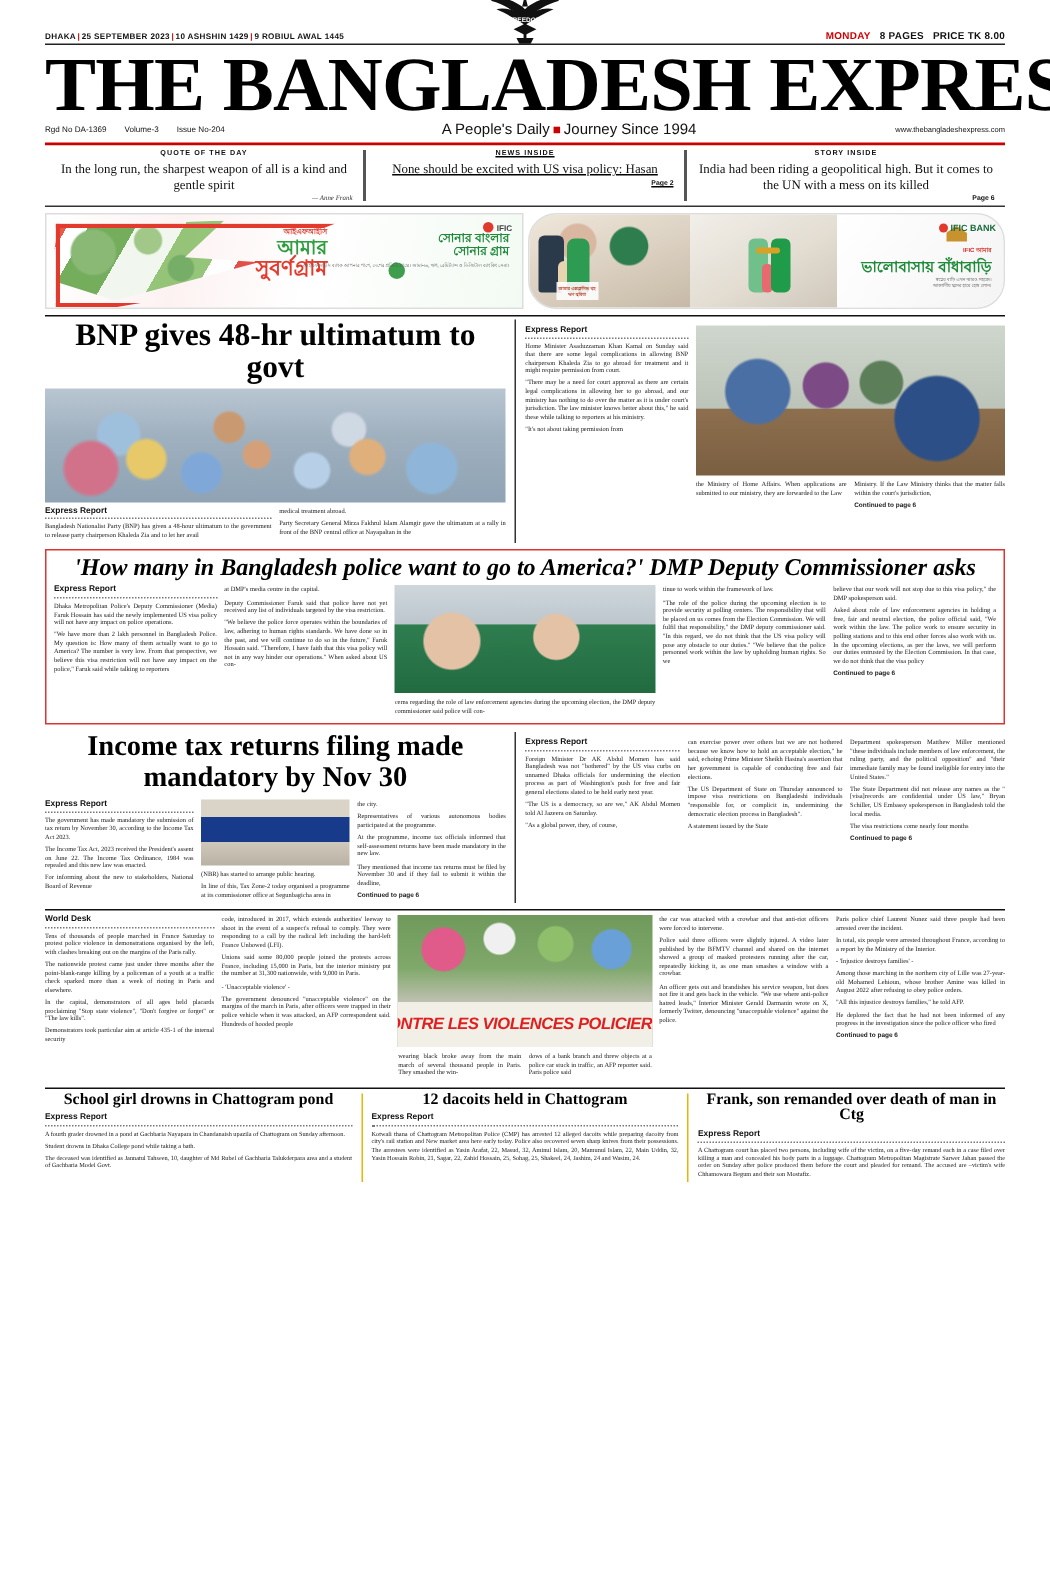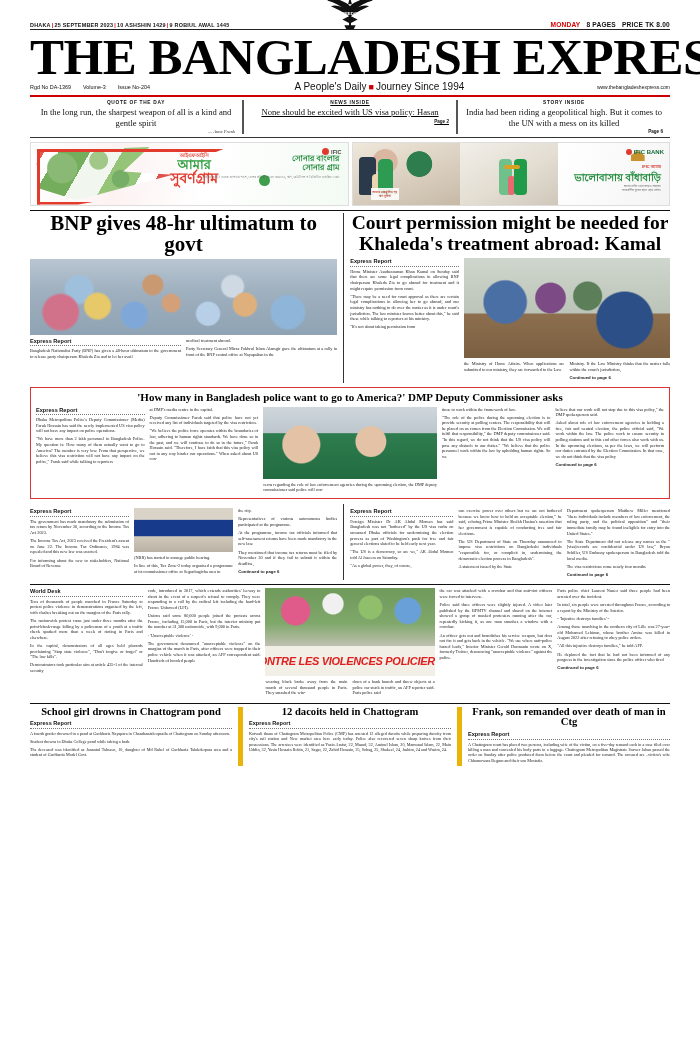--- a/index.html
+++ b/index.html
@@ -34,29 +34,29 @@
   .qcell.d2{border-right:2px double #555;text-decoration:underline;}
   .qlabel{font-family:"Liberation Sans",sans-serif;font-size:4.8px;font-weight:bold;letter-spacing:.7px;text-transform:uppercase;color:#111;margin-bottom:2px;}
   .qtext{font-family:"Liberation Serif",serif;font-size:8.6px;line-height:10.5px;color:#111;}
   .qattr{font-family:"Liberation Serif",serif;font-size:4.6px;font-style:italic;text-align:right;color:#333;margin-top:1px;}
   .qpage{font-family:"Liberation Sans",sans-serif;font-size:4.6px;font-weight:bold;text-align:right;color:#111;margin-top:1px;}
 
   
   .adrow{display:flex;gap:3px;margin-top:4px;height:64px;}
   .ad{flex:1;position:relative;overflow:hidden;border:0.5px solid #ddd;}
   .ad1{background:linear-gradient(100deg,#ffffff 0%,#fdf2f2 28%,#ffffff 55%,#f3faf3 100%);}
-  .ad2{background:linear-gradient(90deg,#f0ece4 0%,#e9e3d8 40%,#ffffff 75%,#ffffff 100%);}
+  .ad2{background:linear-gradient(90deg,#f0ece4 0%,#e9e3d8 40%,#ffffff 75%,#ffffff 100%);border-radius:19px;}
   .ad-swoosh{position:absolute;left:2px;top:4px;width:46%;height:86%;background:
      radial-gradient(circle at 20% 40%, #7fb36a 0 12%, transparent 13%),
      radial-gradient(circle at 45% 25%, #9ac47f 0 10%, transparent 11%),
      radial-gradient(circle at 60% 60%, #6ba85c 0 9%, transparent 10%),
      linear-gradient(120deg,#e84b3a 0 8%,#ffffff 8% 16%,#69a84f 16% 34%,#f0f7ee 34% 52%,#8cc06e 52% 70%,#ffffff 70% 80%,#e0433a 80% 100%);
      clip-path:polygon(4% 8%, 80% 0%, 62% 46%, 96% 52%, 30% 100%, 0% 74%);opacity:.92;}
   .ad-red-arrow{position:absolute;left:6px;top:6px;width:58%;height:80%;border:3px solid #e23b2e;border-right:none;border-radius:0 0 0 0;clip-path:polygon(0 0,100% 0,62% 50%,100% 56%,22% 100%,0 100%);background:transparent;}
-  .ad-bn{position:absolute;left:44%;top:16%;text-align:center;line-height:1.0;}
+  .ad-bn{position:absolute;left:44%;top:16%;text-align:right;line-height:1.0;}
   .ad-bn .l1{font-size:5px;color:#e23b2e;font-family:"Liberation Sans",sans-serif;font-weight:bold;}
   .ad-bn .l2{font-size:13px;color:#2f9e3f;font-family:"Liberation Sans",sans-serif;font-weight:bold;}
   .ad-bn .l3{font-size:14px;color:#e23b2e;font-family:"Liberation Sans",sans-serif;font-weight:bold;}
   .ad-tree{position:absolute;left:72%;top:52%;width:11px;height:11px;border-radius:50%;background:#3f9e4d;}
   .ad-ific{position:absolute;right:6px;top:5px;font-family:"Liberation Sans",sans-serif;font-size:5.5px;font-weight:bold;color:#444;}
   .ad-ific .mk{display:inline-block;width:7px;height:7px;background:#e03a2f;border-radius:50%;vertical-align:-1px;margin-right:2px;}
   .ad-green{position:absolute;right:8px;top:18%;text-align:right;color:#1f8a3a;font-family:"Liberation Sans",sans-serif;font-size:8px;font-weight:bold;line-height:9px;}
   .ad-body{position:absolute;right:8px;top:52%;text-align:right;color:#555;font-size:3.2px;line-height:4.2px;width:46%;}
   
   .ph{position:absolute;top:0;bottom:0;background-size:cover;}
@@ -123,37 +123,37 @@
   .protest{background:
       radial-gradient(circle at 18% 26%,#e05a8a 0 9%,transparent 10%),
       radial-gradient(circle at 40% 18%,#f0f0f0 0 8%,transparent 9%),
       radial-gradient(circle at 62% 22%,#8fbf6a 0 9%,transparent 10%),
       radial-gradient(circle at 84% 26%,#6aa0d8 0 8%,transparent 9%),
       linear-gradient(180deg,#6f9a5c 0%,#7fa86a 40%,#c9c4bc 70%,#b9b4ac 100%);}
   .banner-red{position:absolute;left:0;right:0;bottom:0;height:34%;background:#f2efe6;color:#e02020;font-family:"Liberation Sans",sans-serif;font-weight:bold;font-size:11px;display:flex;align-items:center;justify-content:center;font-style:italic;letter-spacing:-.3px;overflow:hidden;white-space:nowrap;}
 
   
   .boxed{border:1.2px solid #d33;padding:4px 5px 3px 5px;margin-top:4px;}
-  .hl-dmp{font-size:11px;}
+  .hl-dmp{font-size:16px;font-style:italic;}
   .cols5{display:flex;gap:5px;margin-top:3px;}
   .cols5 > div{flex:1;}
 
   
   .hl-tax{font-size:19px;line-height:1.08;}
   .hl-visa{font-size:18px;line-height:1.08;}
 
   
   .hl-france{font-size:18.5px;}
   .cols4{display:flex;gap:5px;margin-top:3px;}
   .cols4 > div{flex:1;}
 
   
   .bot3{display:flex;gap:6px;margin-top:3px;}
   .bot3 > div{flex:1;}
-  .bot3 .sep{border-left:5px solid #eab308;padding-left:6px;}
+  .bot3 .sep{border-left:1px solid #eab308;padding-left:6px;}
   .hl-small{font-size:10.6px;}
   .tinytxt{font-size:4.2px;line-height:5.4px;text-align:justify;}
 </style>
 </head>
 <body>
 
 <div class="page">
 
   <div class="topstrip">
     <div class="dateline">
@@ -269,21 +269,20 @@
         <div style="flex:1;">
           <div class="body-txt">
             <p>medical treatment abroad.</p>
             <p>Party Secretary General Mirza Fakhrul Islam Alamgir gave the ultimatum at a rally in front of the BNP central office at Nayapaltan in the</p>
           </div>
         </div>
       </div>
     </div>
 
     <div class="story-right">
-      <div class="hl hl-court">Court permission might be needed for Khaleda's treatment abroad: Kamal</div>
       <div style="display:flex;gap:5px;margin-top:4px;">
         <div style="width:34%;">
           <div class="byline">Express Report</div>
           <div class="body-txt">
             <p>Home Minister Asaduzzaman Khan Kamal on Sunday said that there are some legal complications in allowing BNP chairperson Khaleda Zia to go abroad for treatment and it might require permission from court.</p>
             <p>"There may be a need for court approval as there are certain legal complications in allowing her to go abroad, and our ministry has nothing to do over the matter as it is under court's jurisdiction. The law minister knows better about this," he said these while talking to reporters at his ministry.</p>
             <p>"It's not about taking permission from</p>
           </div>
         </div>
         <div style="flex:1;">
@@ -331,20 +330,21 @@
         <p>believe that our work will not stop due to this visa policy," the DMP spokesperson said.</p>
         <p>Asked about role of law enforcement agencies in holding a free, fair and neutral election, the police official said, "We work within the law. The police work to ensure security in polling stations and to this end other forces also work with us. In the upcoming elections, as per the laws, we will perform our duties entrusted by the Election Commission. In that case, we do not think that the visa policy</p>
         <p class="cont">Continued to page 6</p>
       </div>
     </div>
   </div>
 
   <div class="twocol" style="margin-top:5px;">
 
     <div class="story-left">
+      <div class="hl hl-tax">Income tax returns filing made mandatory by Nov 30</div>
       <div style="display:flex;gap:5px;margin-top:4px;">
         <div style="flex:1;">
           <div class="byline">Express Report</div>
           <div class="body-txt">
             <p>The government has made mandatory the submission of tax return by November 30, according to the Income Tax Act 2023.</p>
             <p>The Income Tax Act, 2023 received the President's assent on June 22. The Income Tax Ordinance, 1984 was repealed and this new law was enacted.</p>
             <p>For informing about the new to stakeholders, National Board of Revenue</p>
           </div>
         </div>
         <div style="flex:1;">

